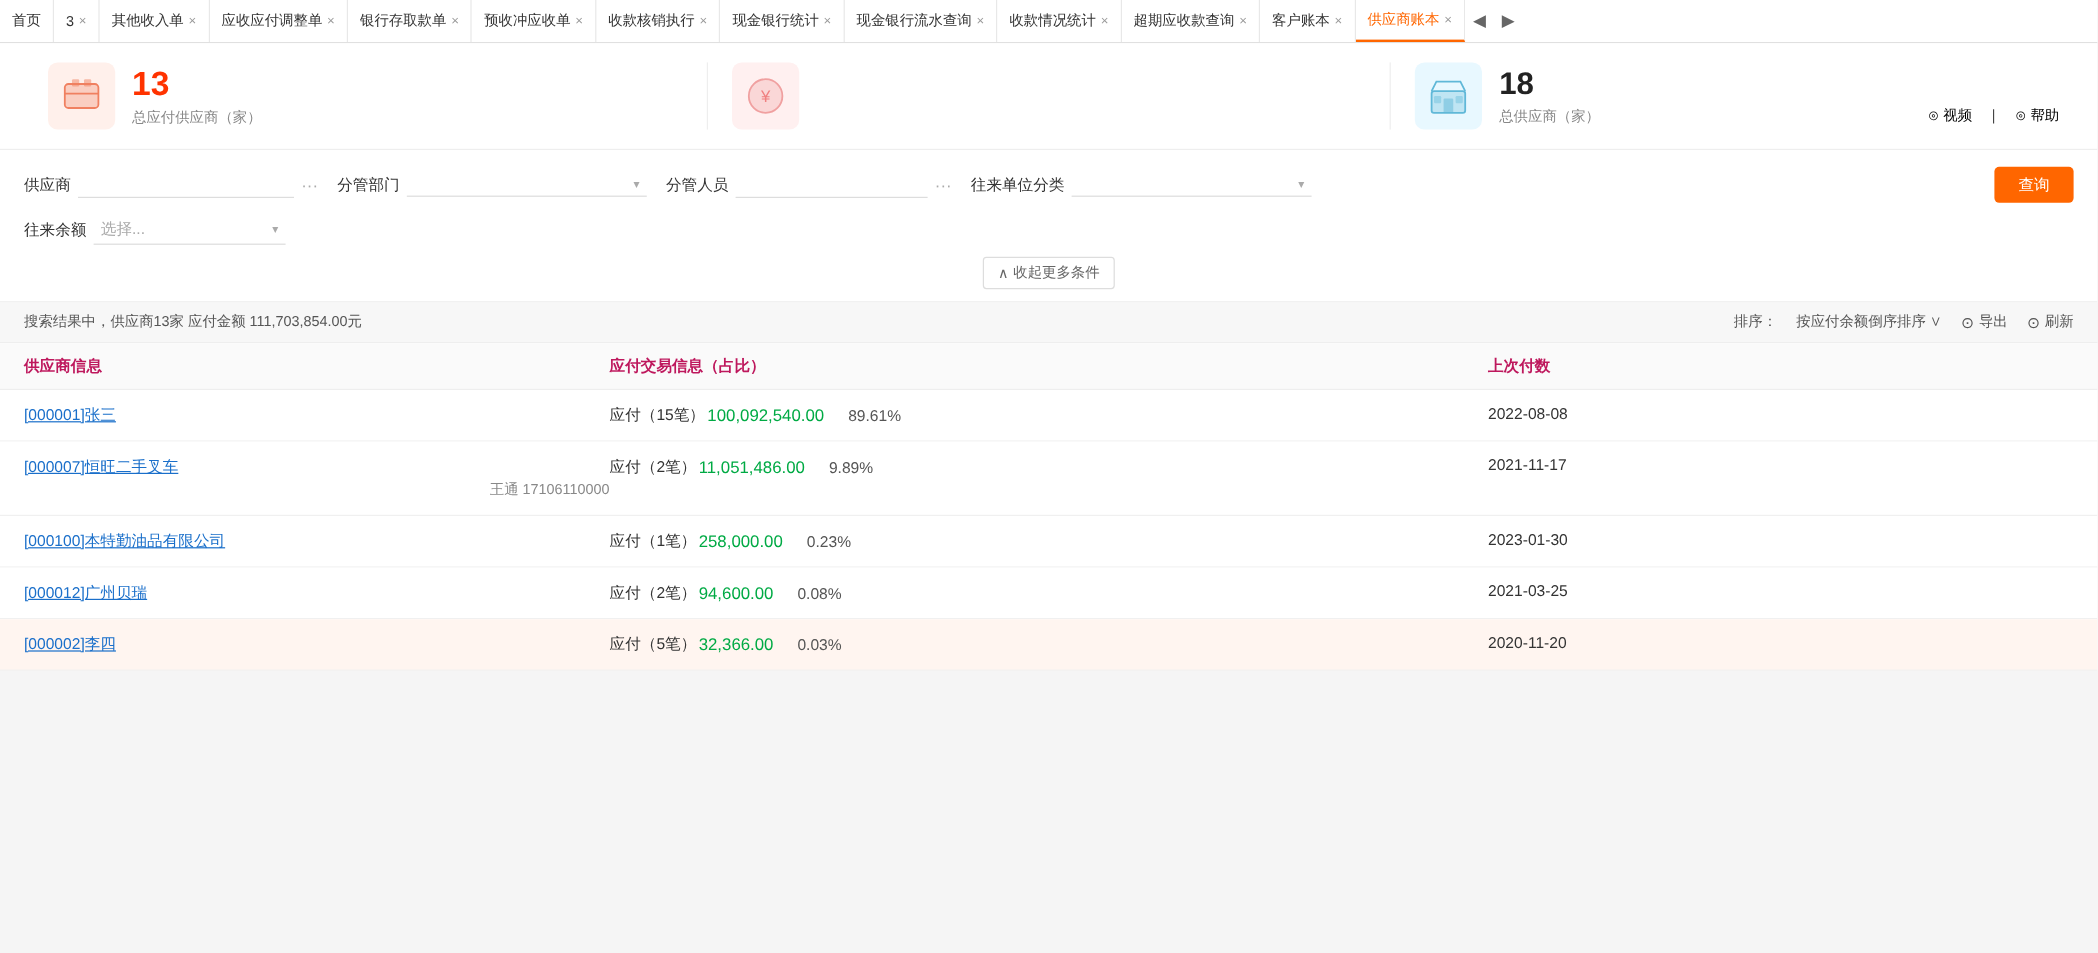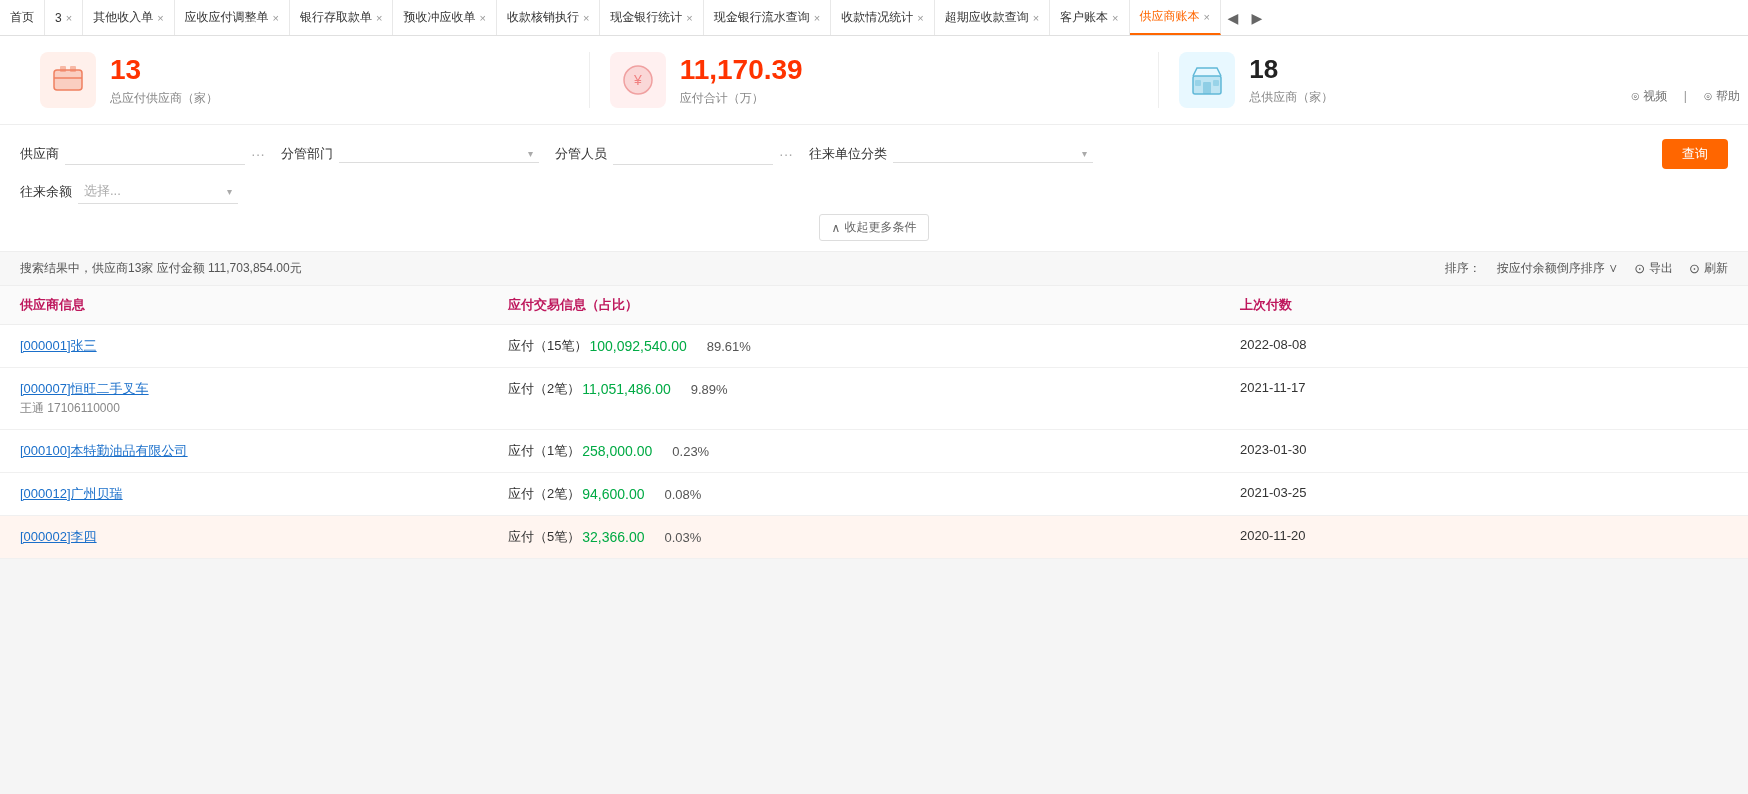--- a/index.html
+++ b/index.html
@@ -1,21 +1,21 @@
 <!DOCTYPE html>
 <html><head>
   <meta charset="utf-8">
   <style>
     * { box-sizing: border-box; margin: 0; padding: 0; }
     body { font-family: 'Microsoft YaHei', SimSun, sans-serif; font-size: 13px; background: #f5f5f5; color: #333; }
 
     
     .top-nav {
       display: flex;
-      align-items: flex-start;
+      align-items: flex-end;
       background: #fff;
       border-bottom: 1px solid #e0e0e0;
       height: 36px;
       overflow: hidden;
     }
     .nav-tab {
       display: flex;
       align-items: center;
       padding: 0 10px;
       height: 100%;
@@ -60,26 +60,26 @@
     .icon-money { background: #fff0f0; color: #f0a0a0; }
     .icon-store { background: #e8f8ff; color: #60b8d8; }
     .summary-info { display: flex; flex-direction: column; gap: 4px; }
     .summary-number { font-size: 28px; font-weight: bold; color: #ff3300; }
     .summary-number.black { color: #222; font-size: 26px; }
     .summary-label { font-size: 12px; color: #888; }
 
     
     .help-bar {
       position: absolute;
-      right: 8px;
+      right: 32px;
       top: 52px;
       display: flex;
       gap: 12px;
       font-size: 12px;
-      color: #737373;
+      color: #000000;
     }
     .help-bar span { cursor: pointer; }
 
     
     .filter-area {
       background: #fff;
       padding: 14px 20px 10px;
       border-bottom: 1px solid #eee;
     }
     .filter-row {
@@ -198,21 +198,21 @@
       border-bottom: 1px solid #f0f0f0;
       background: #fff;
     }
     .table-row.highlighted { background: #fff5f0; }
     .supplier-link {
       color: #1a6fca;
       text-decoration: underline;
       cursor: pointer;
       font-size: 13px;
     }
-    .supplier-sub { font-size: 12px; color: #888; margin-top: 2px; }
+    .supplier-sub { font-size: 12px; color: #888; margin-top: 2px; text-align: right; }
 
     .transaction-info { display: flex; gap: 2px; }
     .tx-label { font-size: 13px; color: #333; }
     .tx-amount { font-size: 14px; color: #00aa44; font-weight: 500; cursor: pointer; }
     .tx-percent { font-size: 13px; color: #555; margin-left: 20px; }
     .tx-row { display: flex; align-items: center; gap: 0; }
 
     .last-pay { font-size: 13px; color: #333; }
 
     
@@ -303,24 +303,20 @@
         </div>
       </div>
 
       <div class="summary-card">
         <div class="summary-icon icon-money">
           <svg width="36" height="36" viewBox="0 0 36 36" fill="none">
             <circle cx="18" cy="18" r="14" fill="#f0a0a0" opacity="0.3"></circle>
             <circle cx="18" cy="18" r="14" stroke="#f0a0a0" stroke-width="1.5" fill="none"></circle>
             <text x="18" y="23" text-anchor="middle" font-size="14" fill="#f08080">¥</text>
           </svg>
-        </div>
-        <div class="summary-info">
-          <span class="summary-number">11,170.39</span>
-          <span class="summary-label">应付合计（万）</span>
         </div>
       </div>
 
       <div class="summary-card">
         <div class="summary-icon icon-store">
           <svg width="36" height="36" viewBox="0 0 36 36" fill="none">
             <rect x="4" y="14" width="28" height="18" rx="2" fill="#60b8d8" opacity="0.3"></rect>
             <rect x="4" y="14" width="28" height="18" rx="2" stroke="#60b8d8" stroke-width="1.5" fill="none"></rect>
             <path d="M4 14 L8 6 L28 6 L32 14" stroke="#60b8d8" stroke-width="1.5" fill="none"></path>
             <rect x="14" y="20" width="8" height="12" rx="1" fill="#60b8d8" opacity="0.5"></rect>

